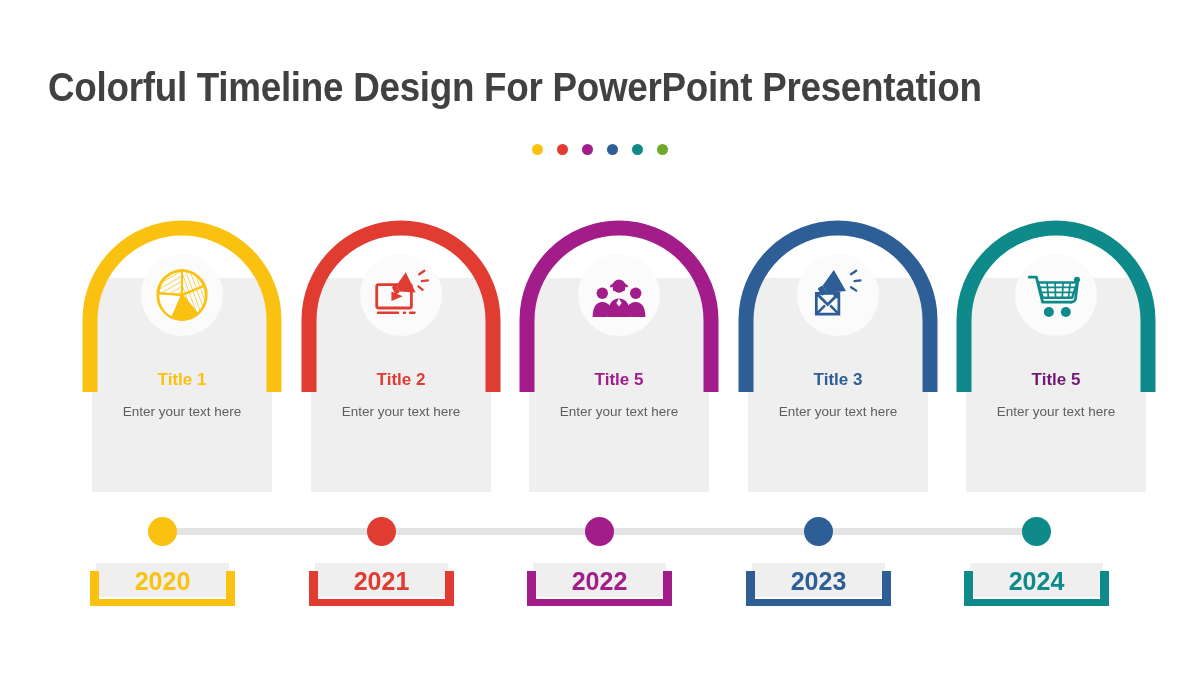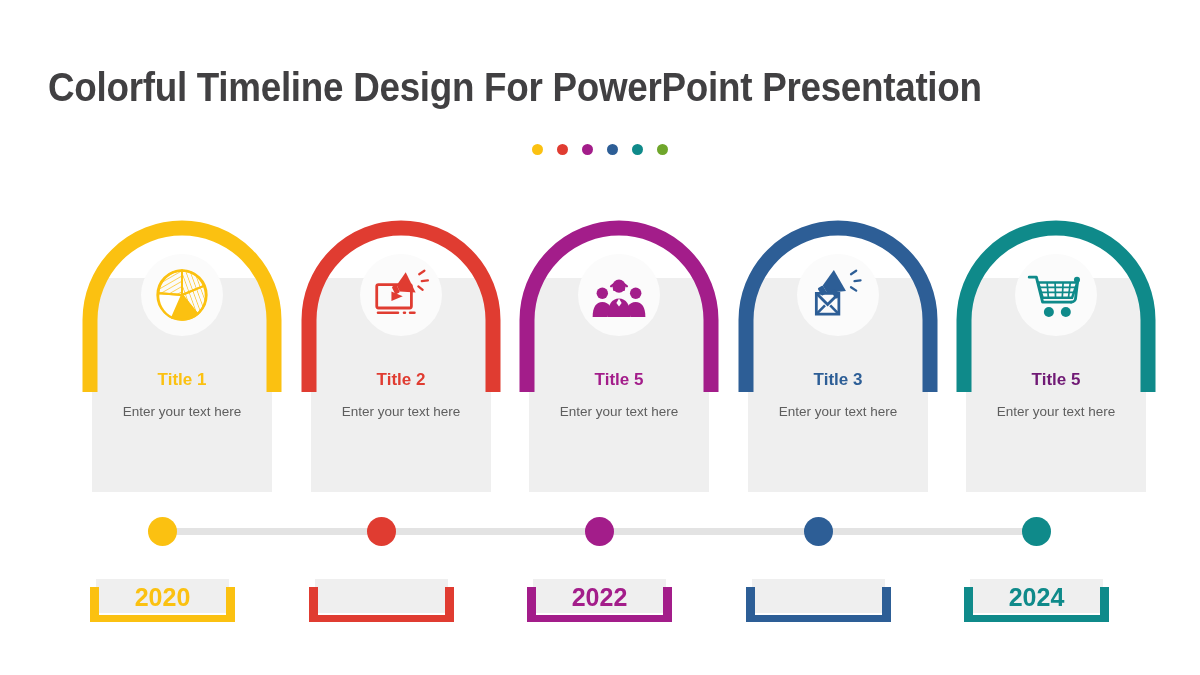--- a/index.html
+++ b/index.html
@@ -92,21 +92,20 @@
     border-radius:50%;
     margin-left:-14.5px;
   }
 
   
   .year-box {
     position:absolute;
     top:563px;
     width:145px; height:43px;
     margin-left:-72px;
-    margin-top:16px;
   }
   .year-fill {
     position:absolute;
     left:6px; top:0;
     width:133px; height:34px;
     background:#EFEFEF;
   }
   .year-bracket {
     position:absolute;
     left:0; top:8px;
@@ -278,30 +277,32 @@
 <div class="tl-dot" style="left: 162px; background: rgb(251, 193, 17);"></div>
 <div class="year-box" style="left: 162px;">
     <div class="year-fill"></div>
     <div class="year-bracket" style="border-color:#FBC111"></div>
     <div class="year-text" style="color:#FBC111">2020</div>
   </div>
 <div class="tl-dot" style="left: 381px; background: rgb(224, 60, 49);"></div>
 <div class="year-box" style="left: 381px;">
     <div class="year-fill"></div>
     <div class="year-bracket" style="border-color:#E03C31"></div>
+    <div class="year-text" style="color:#E03C31">2021</div>
   </div>
 <div class="tl-dot" style="left: 599px; background: rgb(163, 29, 138);"></div>
 <div class="year-box" style="left: 599px;">
     <div class="year-fill"></div>
     <div class="year-bracket" style="border-color:#A31D8A"></div>
     <div class="year-text" style="color:#A31D8A">2022</div>
   </div>
 <div class="tl-dot" style="left: 818px; background: rgb(45, 94, 150);"></div>
 <div class="year-box" style="left: 818px;">
     <div class="year-fill"></div>
     <div class="year-bracket" style="border-color:#2D5E96"></div>
+    <div class="year-text" style="color:#2D5E96">2023</div>
   </div>
 <div class="tl-dot" style="left: 1036px; background: rgb(15, 138, 138);"></div>
 <div class="year-box" style="left: 1036px;">
     <div class="year-fill"></div>
     <div class="year-bracket" style="border-color:#0F8A8A"></div>
     <div class="year-text" style="color:#0F8A8A">2024</div>
   </div>
 
 </body></html>

